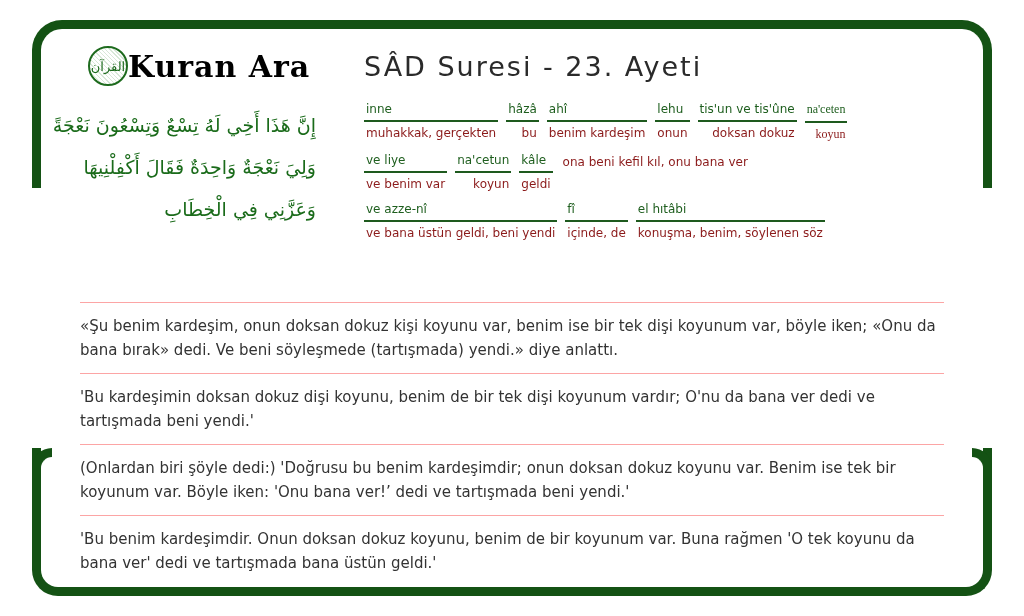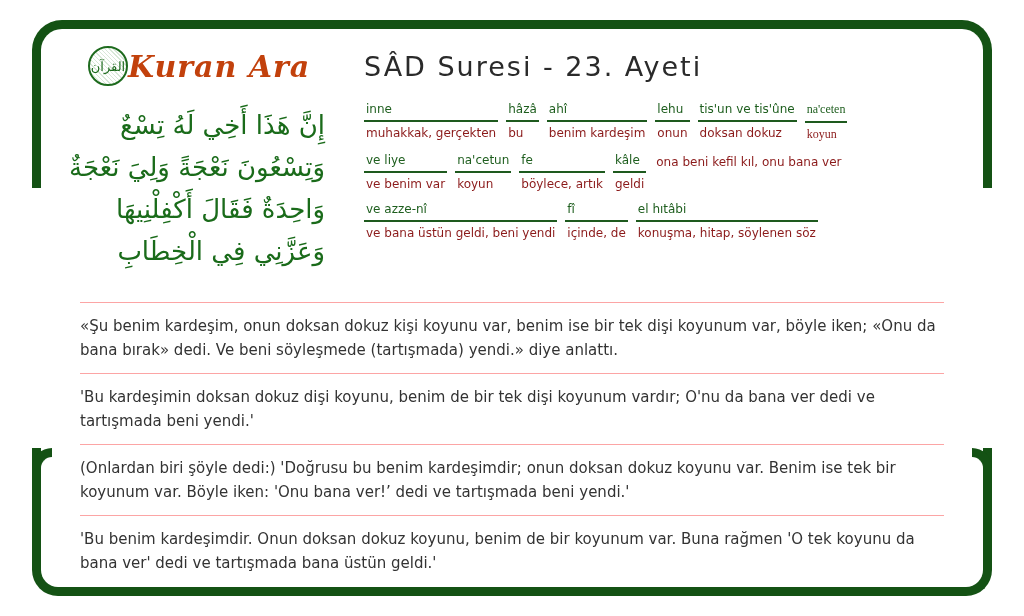--- a/index.html
+++ b/index.html
@@ -45,33 +45,32 @@
     }
     .logo-emblem {
       width: 40px; height: 40px; border-radius: 50%;
       border: 2px solid #1e6b1e; box-sizing: border-box;
       display: flex; align-items: center; justify-content: center;
       color: #1e6b1e; font-size: 13px; font-family: "DejaVu Serif", serif;
       background: repeating-linear-gradient(45deg, #ffffff 0 2px, #d8e8d8 2px 3px);
     }
     .logo-text {
       font-family: "DejaVu Serif", serif;
-      font-style: italic; font-weight: bold;
-      font-size: 30px; color: #c2410c;
+      font-weight: bold;
+      font-size: 30px; color: #000000;
       letter-spacing: 1px;
     }
 
     
     .arabic {
       position: absolute; left: 52px; top: 104px; width: 264px;
       direction: rtl; text-align: right;
       font-family: "DejaVu Sans", sans-serif;
-      font-size: 26px; line-height: 42px;
+      font-size: 19px; line-height: 42px;
       color: #1a6b1a;
-      margin-left: 9px;
     }
 
     
     .title {
       position: absolute; left: 364px; top: 51px;
       font-size: 27px; letter-spacing: 2px;
       color: #2a2a2a;
       text-align: right;
     }
 
@@ -84,20 +83,21 @@
     .word-ar {
       font-size: 12px; color: #1e5e1e;
       padding: 2px 2px 4px 2px;
       border-bottom: 2px solid #1e5a1e;
       white-space: nowrap;
     }
     .word-tr {
       font-size: 12px; color: #8b1a1a;
       padding: 4px 2px 2px 2px;
       white-space: nowrap;
+      text-align: right;
     }
 
     
     .translations {
       position: absolute; left: 80px; top: 302px; width: 864px;
     }
     .translation {
       border-top: 1px solid #fca5a5;
       padding: 11px 0 11px 0;
       font-size: 15px; line-height: 24px; color: #333333;
@@ -148,41 +148,37 @@
     </div>
     <div class="word">
       <span class="word-ar">ve liye</span>
       <span class="word-tr">ve benim var</span>
     </div>
     <div class="word">
       <span class="word-ar">na'cetun</span>
       <span class="word-tr">koyun</span>
     </div>
     <div class="word">
-      <span class="word-ar">fe</span>
-      <span class="word-tr">böylece, artık</span>
-    </div>
-    <div class="word">
       <span class="word-ar">kâle</span>
       <span class="word-tr">geldi</span>
     </div>
     <div class="word">
       <span class="word-tr">ona beni kefil kıl, onu bana ver</span>
     </div>
     <div class="word">
       <span class="word-ar">ve azze-nî</span>
       <span class="word-tr">ve bana üstün geldi, beni yendi</span>
     </div>
     <div class="word">
       <span class="word-ar">fî</span>
       <span class="word-tr">içinde, de</span>
     </div>
     <div class="word">
       <span class="word-ar">el hıtâbi</span>
-      <span class="word-tr">konuşma, hitap, söylenen söz</span>
+      <span class="word-tr">konuşma, benim, söylenen söz</span>
     </div>
   </div>
 
   <div class="translations">
     <div class="translation">«Şu benim kardeşim, onun doksan dokuz kişi koyunu var, benim ise bir tek dişi koyunum var, böyle iken; «Onu da bana bırak» dedi. Ve beni söyleşmede (tartışmada) yendi.» diye anlattı.</div>
     <div class="translation">'Bu kardeşimin doksan dokuz dişi koyunu, benim de bir tek dişi koyunum vardır; O'nu da bana ver dedi ve tartışmada beni yendi.'</div>
     <div class="translation">(Onlardan biri şöyle dedi:) 'Doğrusu bu benim kardeşimdir; onun doksan dokuz koyunu var. Benim ise tek bir koyunum var. Böyle iken: 'Onu bana ver!’ dedi ve tartışmada beni yendi.'</div>
     <div class="translation">'Bu benim kardeşimdir. Onun doksan dokuz koyunu, benim de bir koyunum var. Buna rağmen 'O tek koyunu da bana ver' dedi ve tartışmada bana üstün geldi.'</div>
   </div>
 </div>

